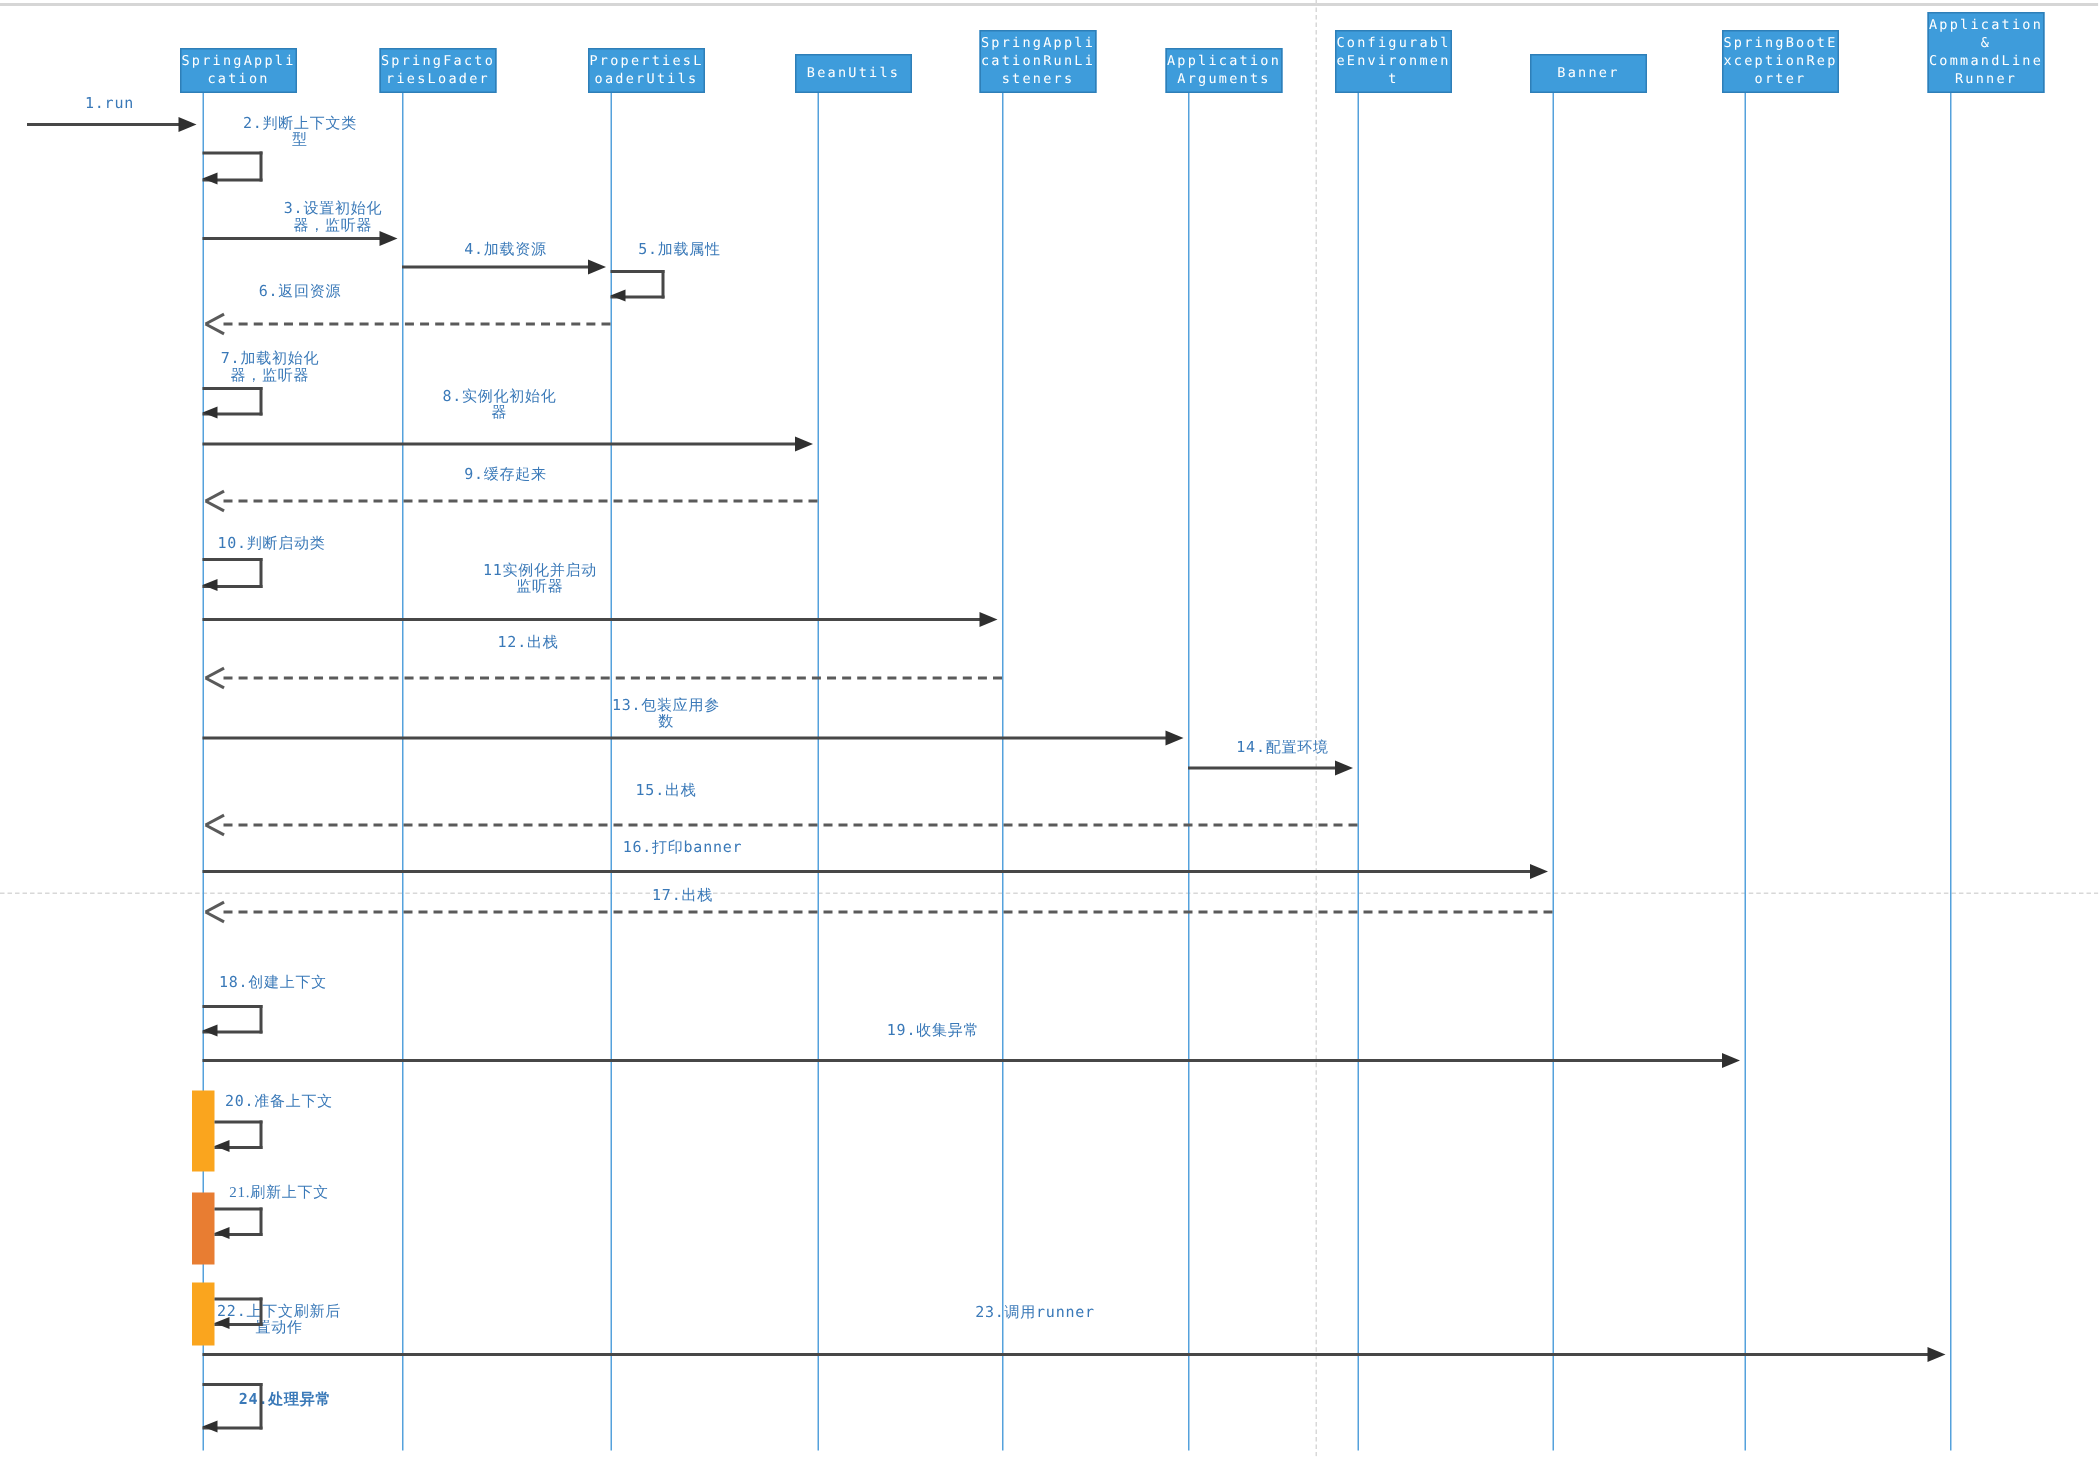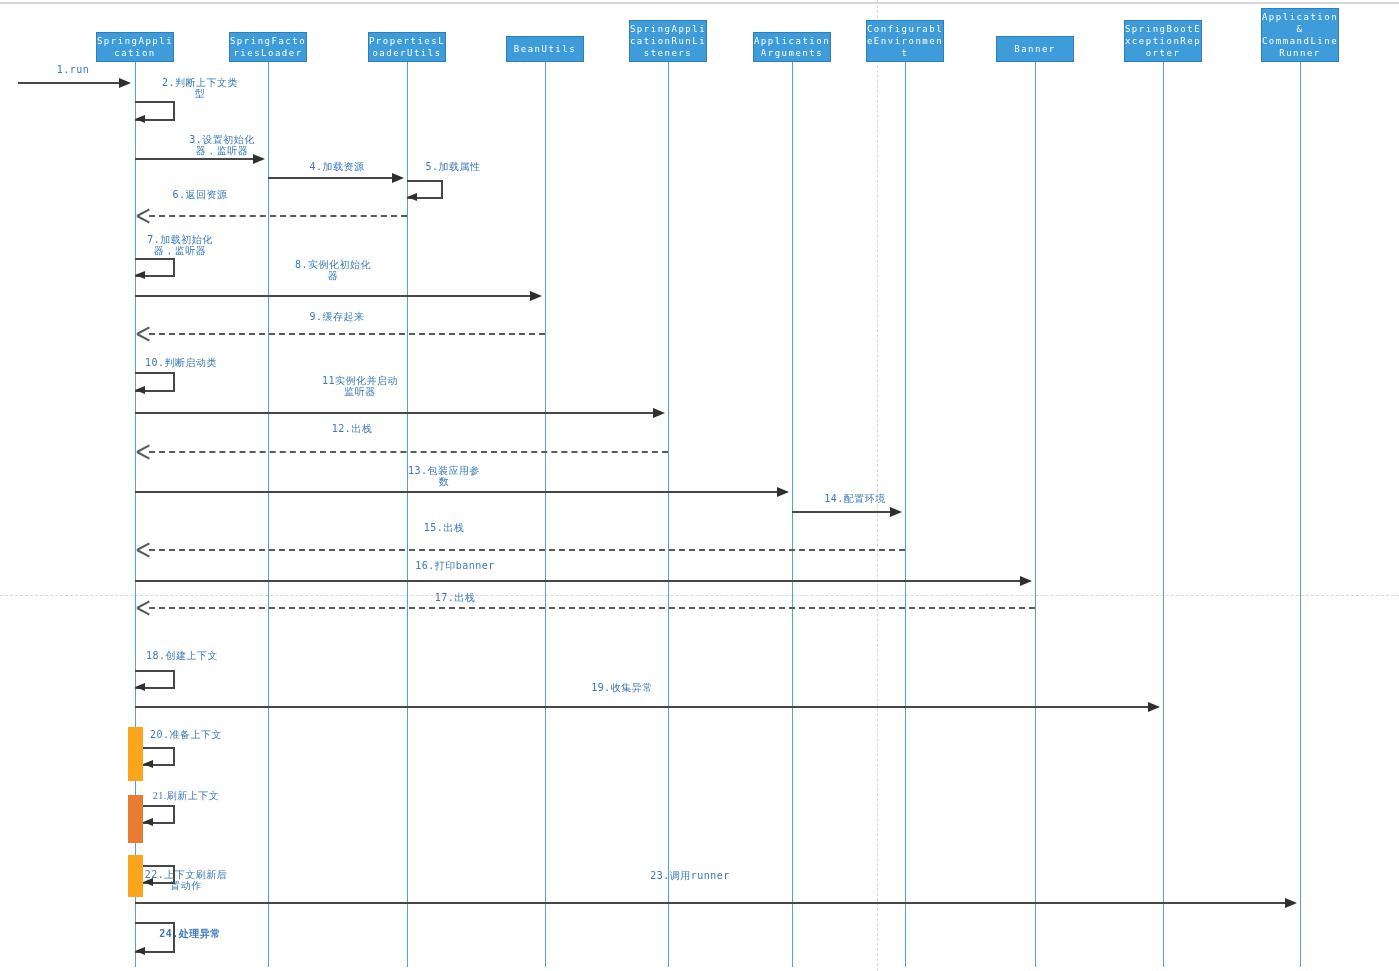--- a/index.html
+++ b/index.html
@@ -9,21 +9,21 @@
   }
   .topline{position:absolute;left:0;top:2px;width:1399px;height:0;border-top:2px solid #d6d6d6;}
   .pb-v{position:absolute;top:0;width:0;height:971px;border-left:1px dashed #d8d8d8;}
   .pb-h{position:absolute;left:0;width:1399px;height:0;border-top:1px dashed #d8d8d8;}
   .lifeline{position:absolute;width:0;border-left:1px solid #55a1dc;}
   .pbox{
     position:absolute;box-sizing:border-box;
     background:#3e9cdb;border:1px solid #2e7fb8;color:#ffffff;
     display:flex;align-items:center;justify-content:center;
     font-size:9px;line-height:12px;letter-spacing:1.5px;
-    text-align:center;white-space:pre-line;
+    text-align:center;white-space:pre-line;margin-left:24px;
   }
   .mlabel{
     position:absolute;transform:translateX(-50%);
     font-size:10px;line-height:11px;letter-spacing:0.5px;
     color:#3a79b8;white-space:pre-line;text-align:center;
   }
   .mline{position:absolute;height:0;border-top:2px solid #474747;}
   .mline.dashed{border-top:2px dashed #5a5a5a;}
   .mhead-r{position:absolute;width:0;height:0;
     border-top:5px solid transparent;border-bottom:5px solid transparent;border-left:12px solid #2f2f2f;}

